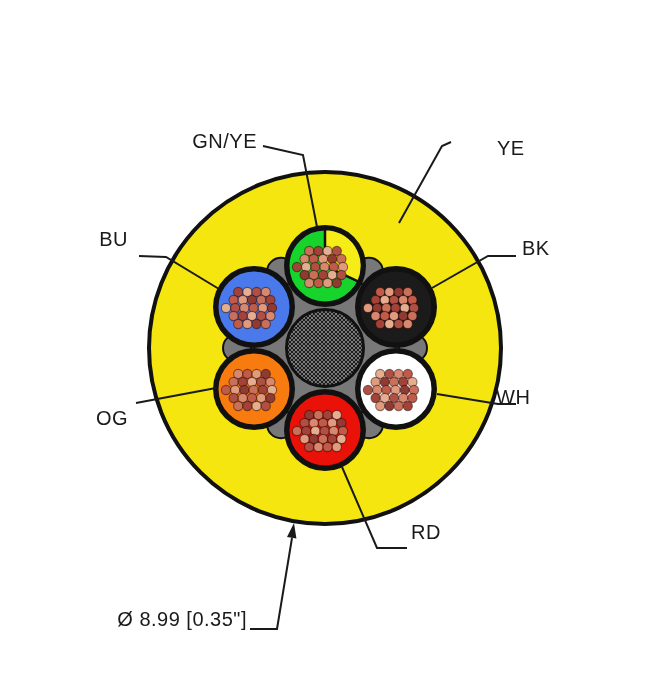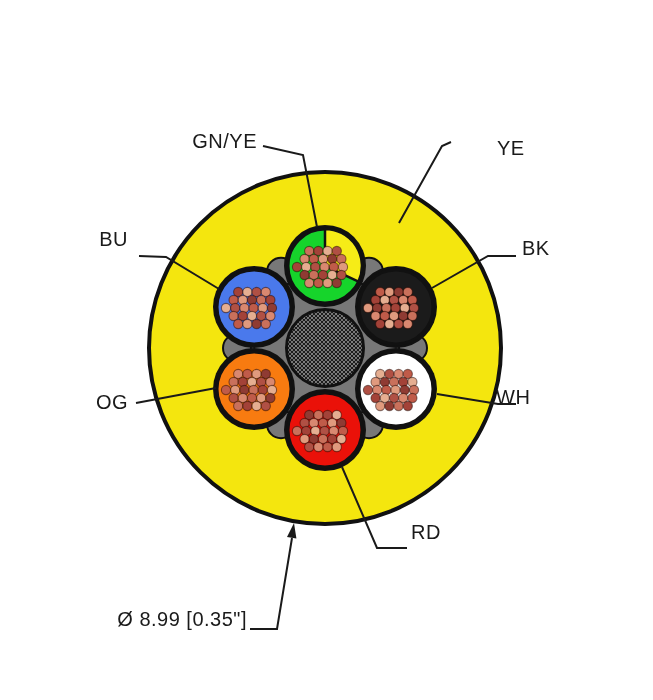--- a/index.html
+++ b/index.html
@@ -242,18 +242,18 @@
       <polyline points="342,467 377,548 407,548"></polyline>
       <polyline points="250,629 277,629 292,538"></polyline>
     </g>
     <polygon points="294,523 296.4,538.6 287,537.1" fill="#1A1A1A"></polygon>
   </svg>
 
   <div class="lbl" style="right:396px;top:131px;">GN/YE</div>
   <div class="lbl" style="left:453px;top:138px;margin-left:44px;">YE</div>
   <div class="lbl" style="right:525px;top:229px;">BU</div>
   <div class="lbl" style="left:522px;top:238px;">BK</div>
-  <div class="lbl" style="right:525px;top:392px;">OG</div>
+  <div class="lbl" style="right:525px;top:408px;">OG</div>
   <div class="lbl" style="left:496px;top:387px;">WH</div>
   <div class="lbl" style="left:411px;top:522px;">RD</div>
   <div class="lbl" style="right:406px;top:609px;">Ø 8.99 [0.35"]</div>
 
 </div>
 
 </body></html>

